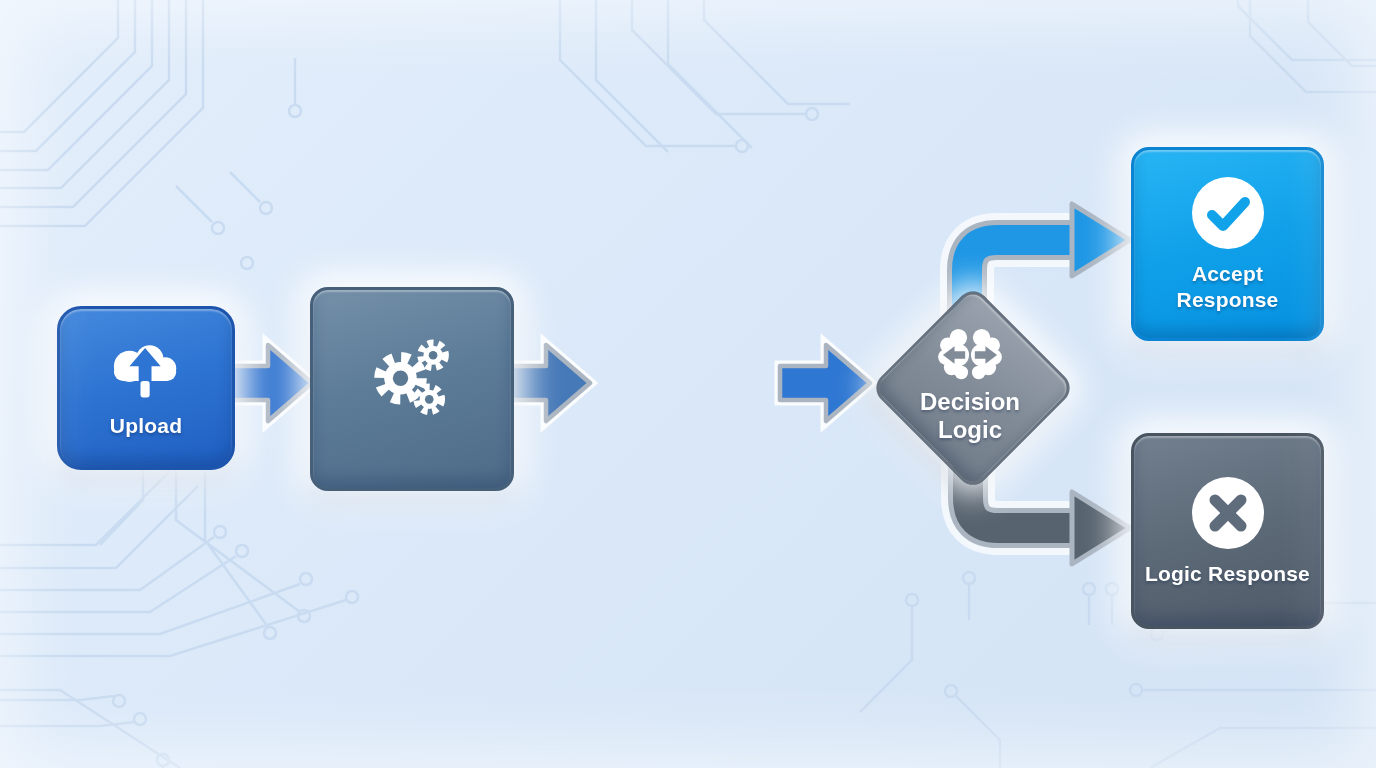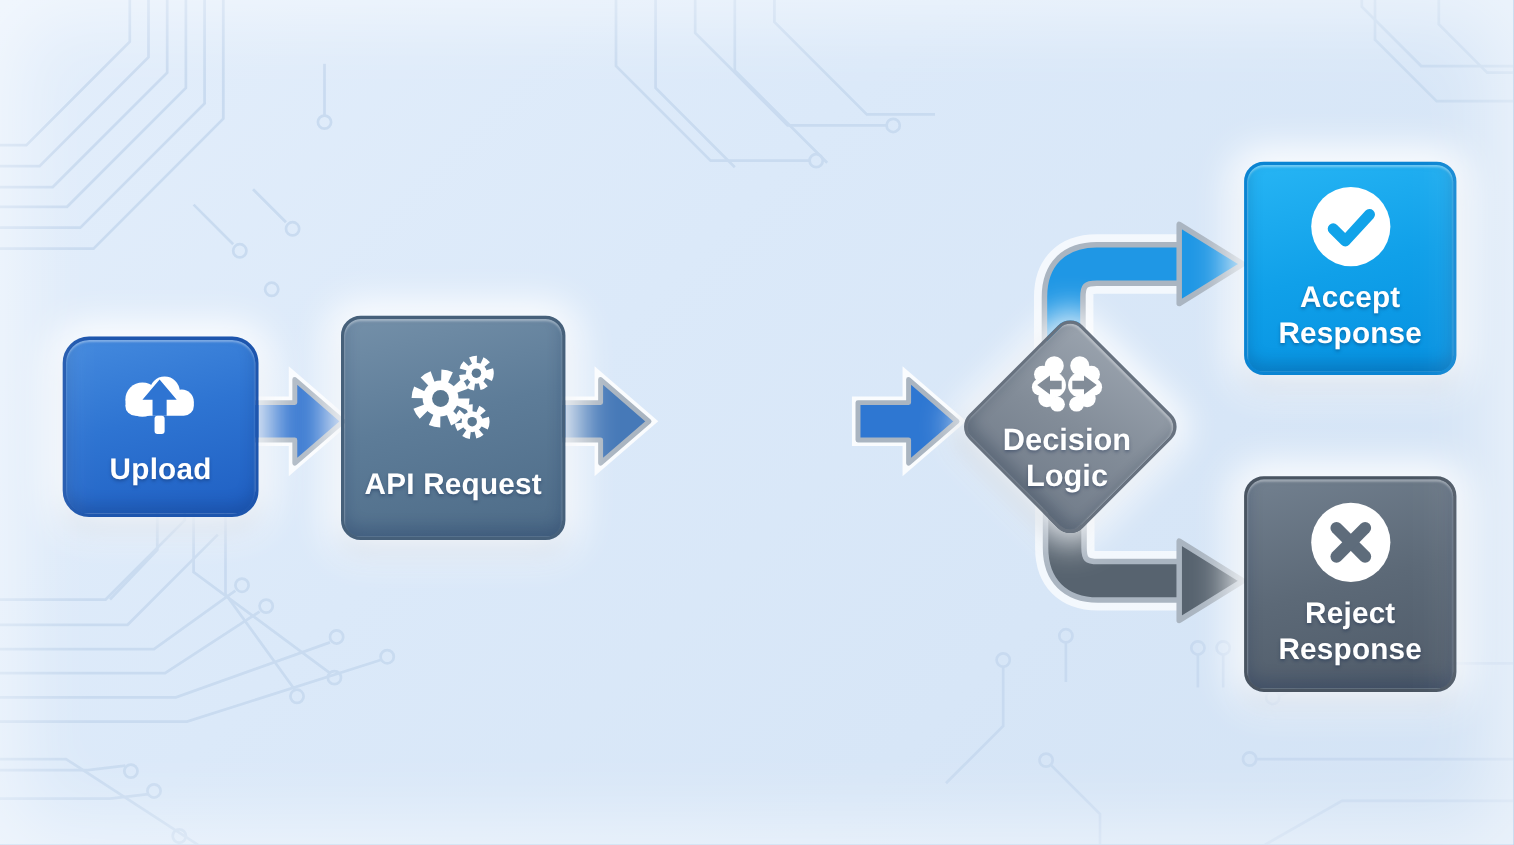--- a/index.html
+++ b/index.html
@@ -13,21 +13,21 @@
     box-shadow:inset 0 0 70px 18px rgba(255,255,255,.55);
   }
   svg.layer{position:absolute;left:0;top:0;z-index:1;}
   svg.pattern{z-index:0;opacity:.85;}
   .node{
     position:absolute;z-index:2;display:flex;flex-direction:column;
     align-items:center;justify-content:center;text-align:center;
     color:#fff;font-weight:700;
   }
   .node .label{
-    font-size:27px;line-height:1.22;letter-spacing:.2px;
+    font-size:21px;line-height:1.22;letter-spacing:.2px;
     text-shadow:0 2px 3px rgba(10,30,70,.35);padding:0 10px;
   }
   .box{
     border-radius:18px;
     box-shadow:0 0 34px 12px rgba(255,255,255,.95),
                0 12px 22px -4px rgba(45,85,140,.35),
                inset 0 2px 2px rgba(255,255,255,.35),
                inset 0 -8px 14px rgba(8,30,80,.22);
   }
   .node-upload{
@@ -63,21 +63,21 @@
     border:3px solid #68727f;
     box-shadow:0 0 30px 10px rgba(255,255,255,.9),
                0 12px 20px -4px rgba(45,75,110,.35),
                inset 0 2px 2px rgba(255,255,255,.35),
                inset 0 -8px 12px rgba(15,30,55,.22);
   }
   .diamond-content{
     position:absolute;inset:0;display:flex;flex-direction:column;
     align-items:center;justify-content:center;text-align:center;color:#fff;font-weight:700;
   }
-  .diamond-content .label{font-size:28px;line-height:1.18;text-shadow:0 2px 3px rgba(10,30,70,.35);width:130px;}
+  .diamond-content .label{font-size:24px;line-height:1.18;text-shadow:0 2px 3px rgba(10,30,70,.35);width:130px;}
   .icon{display:block;margin-bottom:10px;}
 </style>
 </head>
 <body>
 
 <div class="canvas">
 
   <svg class="layer pattern" width="1376" height="768" viewBox="0 0 1376 768" fill="none" stroke="#c6d9ef" stroke-width="2.5">
 
     <path d="M118,0 V38 L24,132 H0"></path>
@@ -199,21 +199,20 @@
       <circle cx="36" cy="42" r="21" fill="none" stroke="#fff" stroke-width="13" stroke-dasharray="8.5 8"></circle>
       <circle cx="36" cy="42" r="17" fill="#fff"></circle>
       <circle cx="36" cy="42" r="8" fill="#5b7992"></circle>
       <circle cx="70" cy="18" r="12" fill="none" stroke="#fff" stroke-width="9" stroke-dasharray="5.6 4.6"></circle>
       <circle cx="70" cy="18" r="10" fill="#fff"></circle>
       <circle cx="70" cy="18" r="4.5" fill="#5b7992"></circle>
       <circle cx="66" cy="64" r="12" fill="none" stroke="#fff" stroke-width="9" stroke-dasharray="5.6 4.6"></circle>
       <circle cx="66" cy="64" r="10" fill="#fff"></circle>
       <circle cx="66" cy="64" r="4.5" fill="#5b7992"></circle>
     </svg>
-    <span class="label">API Request</span>
   </div>
 
 
   <div class="diamond-wrap">
     <div class="diamond-shape"></div>
     <div class="diamond-content">
       <svg class="icon" width="70" height="58" viewBox="0 0 72 60" style="margin-bottom:4px;">
         <g fill="#fff">
           <circle cx="24" cy="12" r="9"></circle>
             <circle cx="13" cy="20" r="8"></circle>
@@ -242,16 +241,16 @@
     </svg>
     <span class="label">Accept Response</span>
   </div>
 
   <div class="node box node-reject">
     <svg class="icon" width="76" height="76" viewBox="0 0 76 76">
       <circle cx="38" cy="38" r="36" fill="#fff"></circle>
       <line x1="25" y1="25" x2="51" y2="51" stroke="#5e6c7b" stroke-width="11" stroke-linecap="round"></line>
       <line x1="51" y1="25" x2="25" y2="51" stroke="#5e6c7b" stroke-width="11" stroke-linecap="round"></line>
     </svg>
-    <span class="label">Reject Response</span>
+    <span class="label">Logic Response</span>
   </div>
 
 </div>
 
 </body></html>

